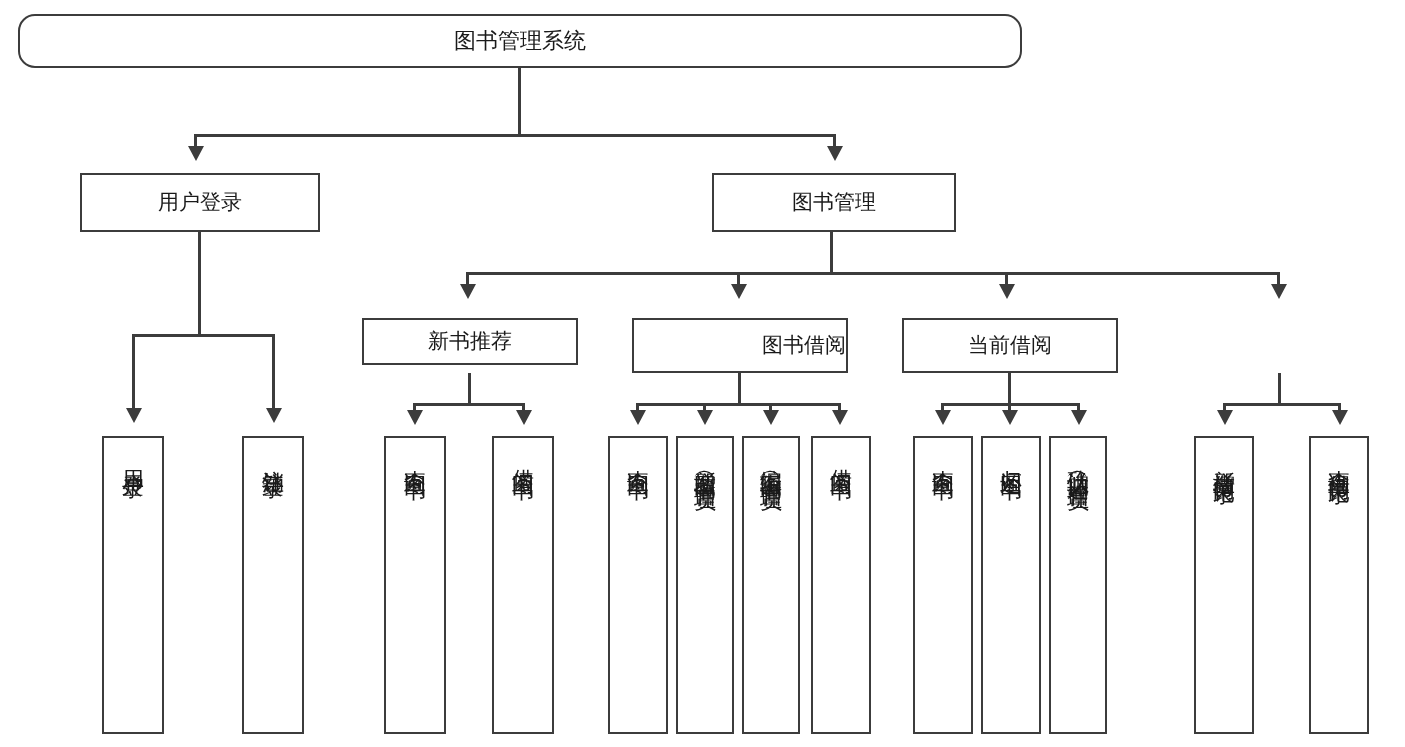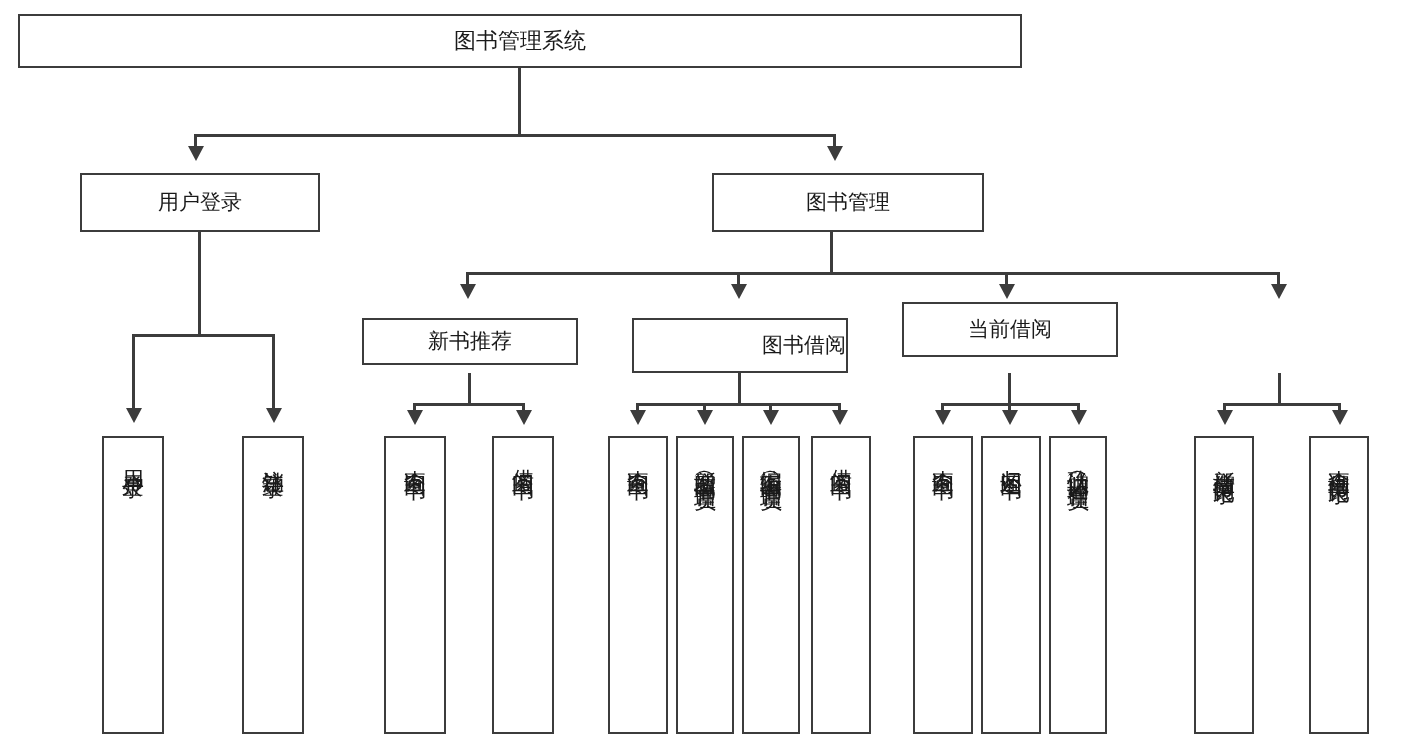--- a/index.html
+++ b/index.html
@@ -1,21 +1,21 @@
 <!DOCTYPE html>
 <html><head>
 <meta charset="utf-8">
 <style>
   html,body{margin:0;padding:0;background:#ffffff;}
   body{font-family:"Liberation Sans","DejaVu Sans",sans-serif;}
   #canvas{position:relative;width:1405px;height:747px;background:#ffffff;overflow:hidden;}
 
   .node{position:absolute;box-sizing:border-box;background:#ffffff;border:2px solid #3c3c3c;
         display:flex;align-items:center;justify-content:center;color:#1a1a1a;}
-  .node.root{border-width:2px;}
+  .node.root{border-width:2px;border-radius:17px;}
   .node .lbl{line-height:1.05;text-align:center;white-space:nowrap;}
 
   
   .h-node .lbl{font-size:21px;}
   .root .lbl{font-size:22px;}
 
   
   .v-node{align-items:flex-start;padding-top:14px;}
   .v-node .lbl{
     writing-mode:vertical-rl;
@@ -50,21 +50,21 @@
   <div class="ln h" style="left:194px;top:134px;width:642px;"></div>
   <div class="ln v" style="left:194px;top:134px;height:14px;"></div>
   <div class="ln v" style="left:833px;top:134px;height:14px;"></div>
   <div class="arrow" style="left:188px;top:146px;"></div>
   <div class="arrow" style="left:827px;top:146px;"></div>
 
   <div class="node h-node" style="left:80px;top:173px;width:240px;height:59px;">
     <span class="lbl">用户登录</span>
   </div>
 
-  <div class="node h-node" style="left:712px;top:173px;width:272px;height:59px;">
+  <div class="node h-node" style="left:712px;top:173px;width:244px;height:59px;">
     <span class="lbl">图书管理</span>
   </div>
 
   <div class="ln v" style="left:198px;top:232px;height:104px;"></div>
   <div class="ln h" style="left:132px;top:334px;width:143px;"></div>
   <div class="ln v" style="left:132px;top:334px;height:78px;"></div>
   <div class="ln v" style="left:272px;top:334px;height:78px;"></div>
   <div class="arrow" style="left:126px;top:408px;"></div>
   <div class="arrow" style="left:266px;top:408px;"></div>
 
@@ -78,21 +78,21 @@
   <div class="arrow" style="left:731px;top:284px;"></div>
   <div class="arrow" style="left:999px;top:284px;"></div>
   <div class="arrow" style="left:1271px;top:284px;"></div>
 
   <div class="node h-node" style="left:362px;top:318px;width:216px;height:47px;">
     <span class="lbl">新书推荐</span>
   </div>
   <div class="node h-node" style="left:632px;top:318px;width:216px;height:55px;justify-content:flex-end;">
     <span class="lbl">图书借阅</span>
   </div>
-  <div class="node h-node" style="left:902px;top:302px;width:216px;height:55px;">
+  <div class="node h-node" style="left:902px;top:318px;width:216px;height:55px;">
     <span class="lbl">当前借阅</span>
   </div>
 
   <div class="ln v" style="left:468px;top:373px;height:32px;"></div>
   <div class="ln h" style="left:413px;top:403px;width:112px;"></div>
   <div class="ln v" style="left:413px;top:403px;height:10px;"></div>
   <div class="ln v" style="left:522px;top:403px;height:10px;"></div>
   <div class="arrow" style="left:407px;top:410px;"></div>
   <div class="arrow" style="left:516px;top:410px;"></div>
 

